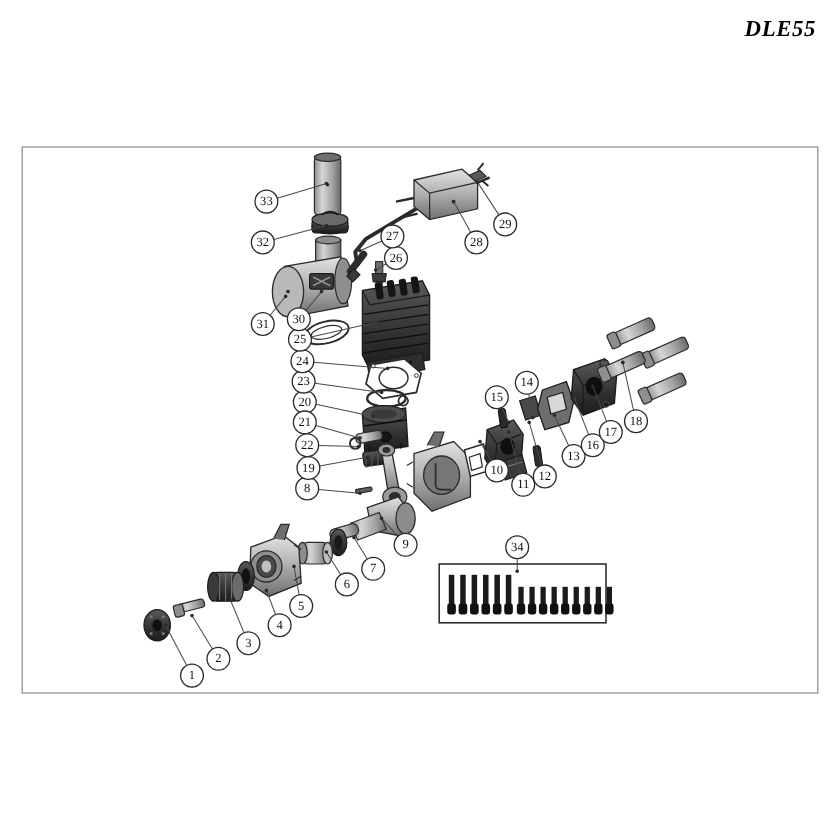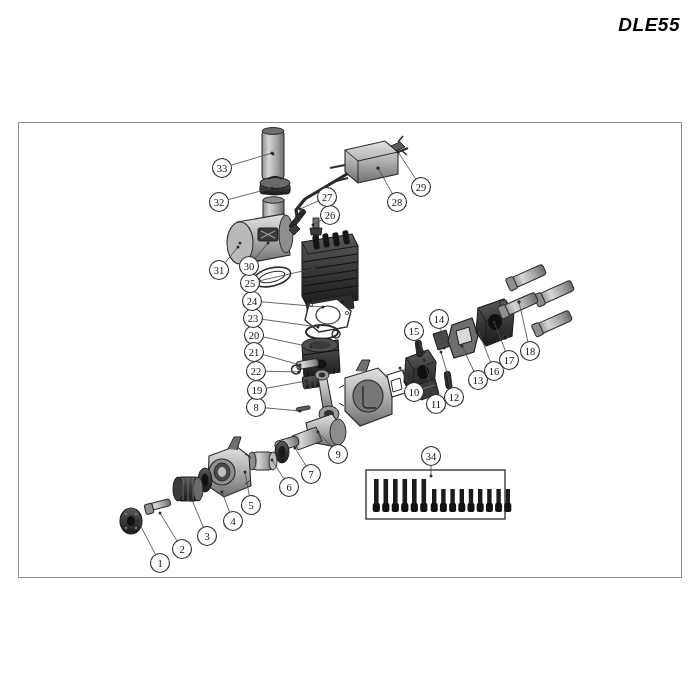--- a/index.html
+++ b/index.html
@@ -2,21 +2,21 @@
 <html><head>
 <meta charset="utf-8">
 <style>
   html,body{margin:0;padding:0;}
   body{width:700px;height:700px;background:#ffffff;
        font-family:"Liberation Serif", serif;overflow:hidden;}
   #stage{position:relative;width:700px;height:700px;}
   #frame{position:absolute;left:18px;top:122px;width:664px;height:456px;
          border:1.5px solid #8e8e8e;background:#ffffff;box-sizing:border-box;}
   #title{position:absolute;right:20px;top:14px;font-size:19px;font-weight:bold;
-         font-style:italic;letter-spacing:.5px;color:#000;font-family:Liberation Sans, sans-serif;}
+         font-style:italic;letter-spacing:.5px;color:#000;font-family:Liberation Serif, serif;}
   svg{position:absolute;left:0;top:0;}
   .cal circle{fill:#ffffff;stroke:#2b2b2b;stroke-width:1.1;}
   .cal text{font-family:"Liberation Serif",serif;font-size:10.5px;fill:#111;
             text-anchor:middle;dominant-baseline:central;}
   .ldr{stroke:#4a4a4a;stroke-width:.85;fill:none;}
   .dot{fill:#2b2b2b;}
 </style>
 </head>
 <body>
 

